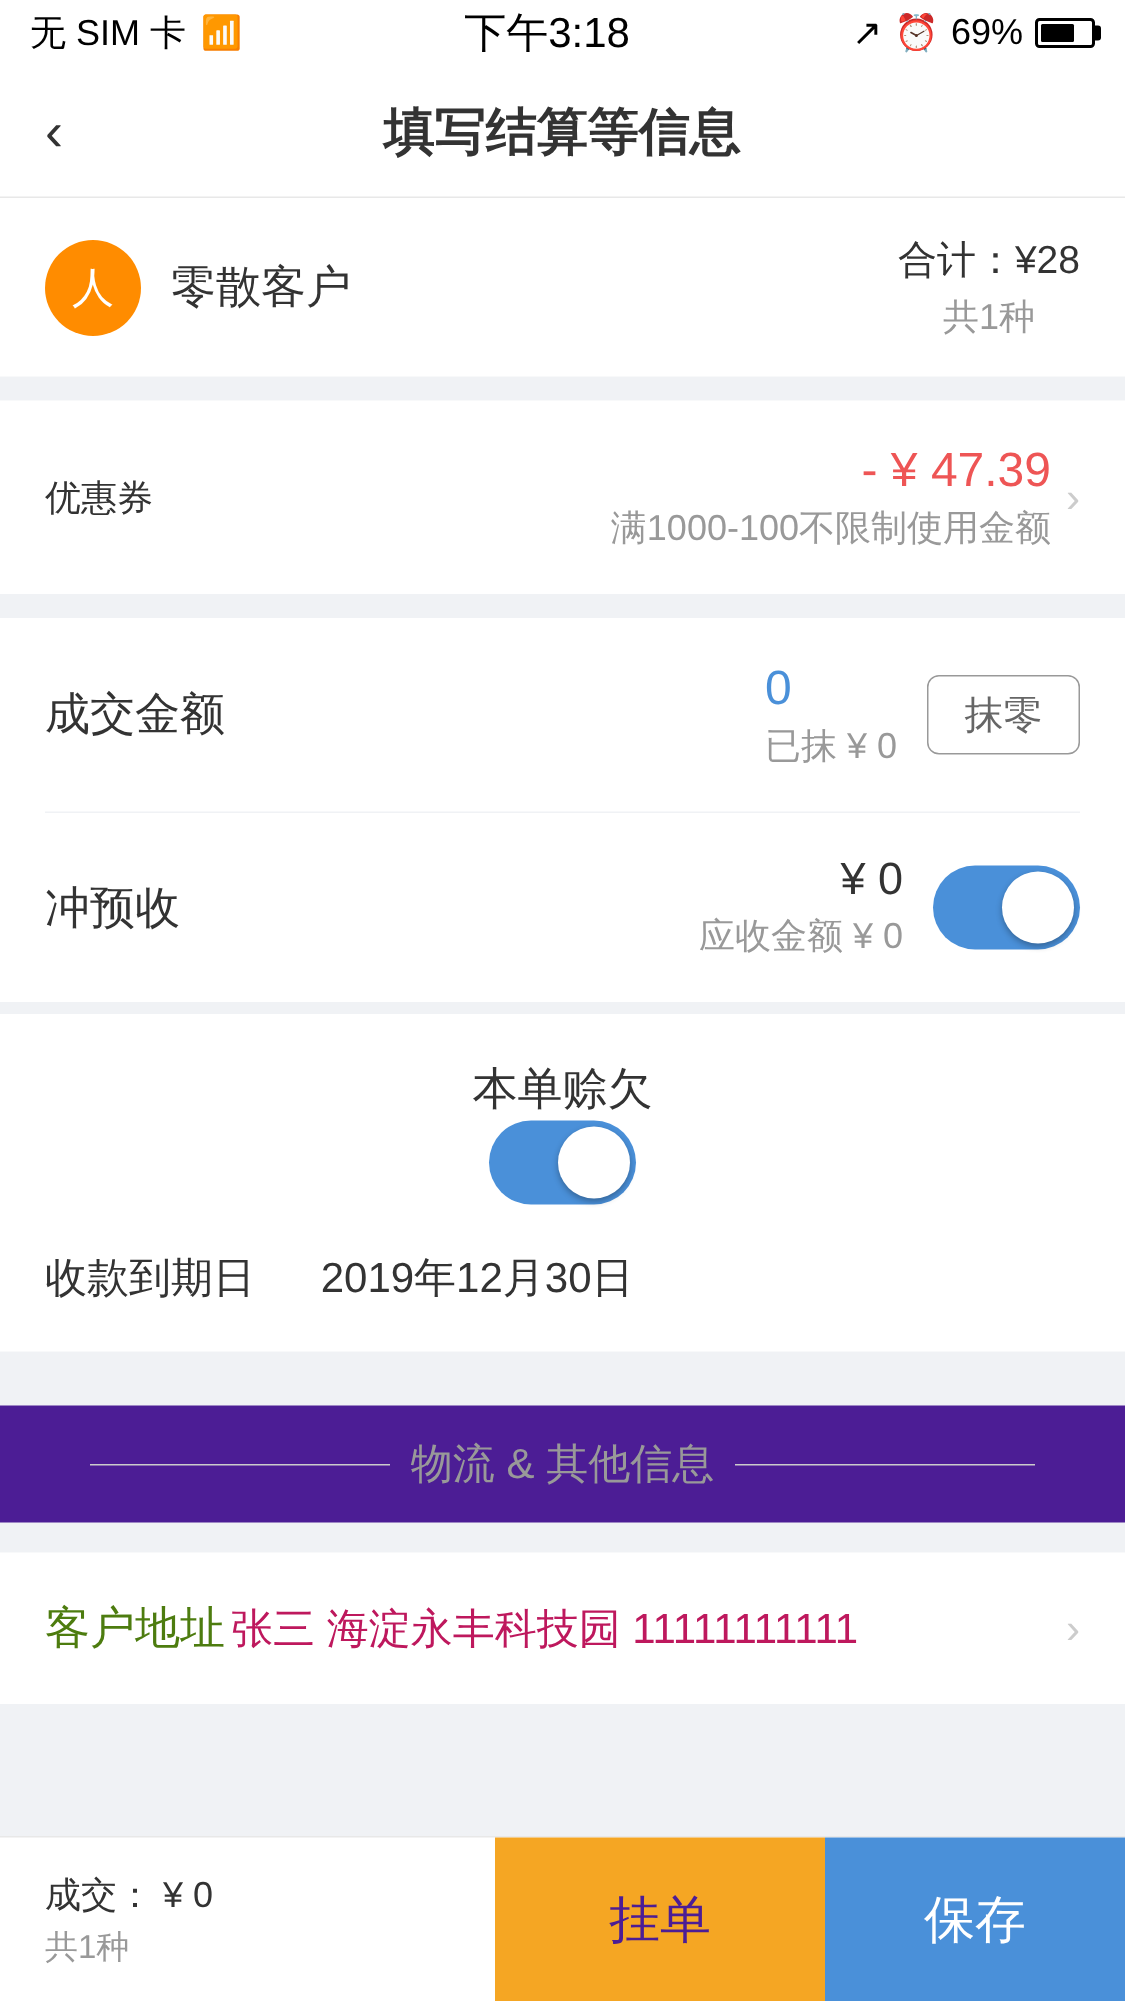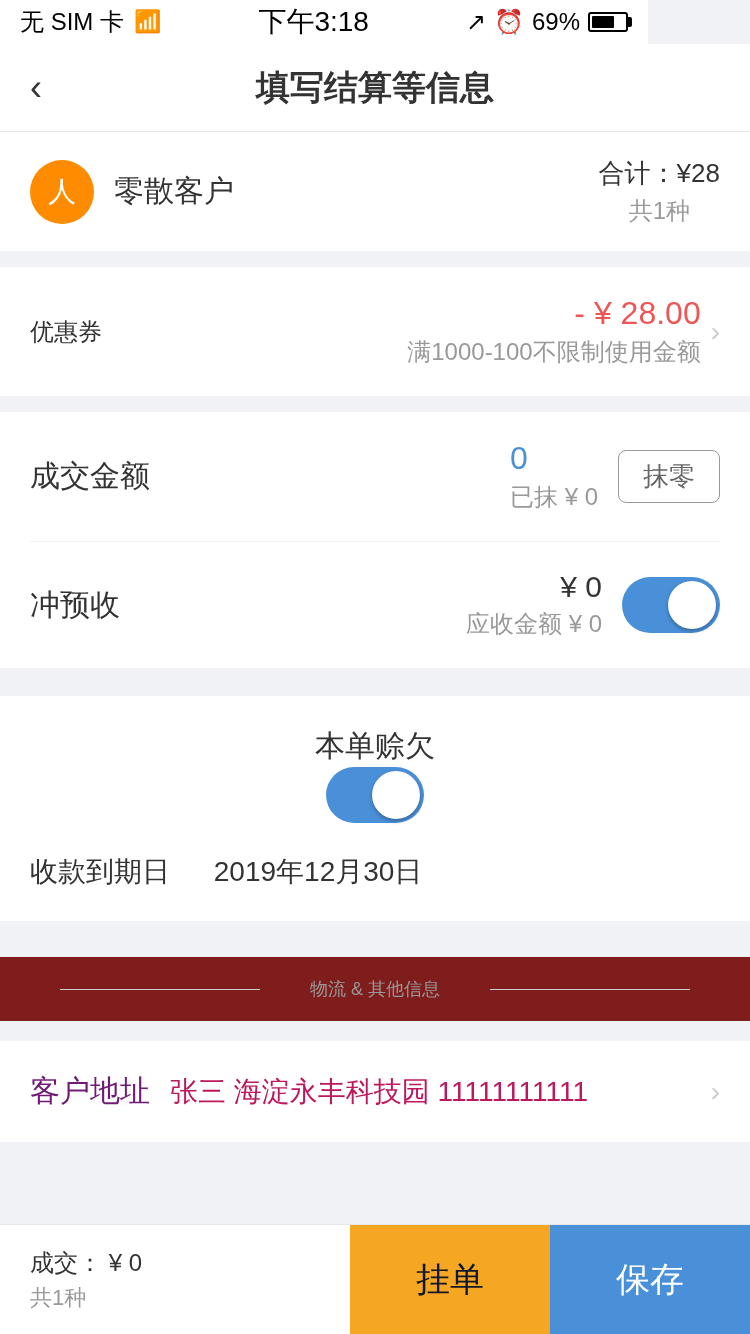--- a/index.html
+++ b/index.html
@@ -9,21 +9,21 @@
       min-height: 1334px;
       font-family: -apple-system, 'PingFang SC', 'Helvetica Neue', sans-serif;
       background: #f0f2f5;
       font-size: 28px;
       color: #333;
       position: relative;
     }
 
     
     .status-bar {
-      width: 648px;
+      width: 750px;
       height: 44px;
       background: #fff;
       display: flex;
       align-items: center;
       justify-content: space-between;
       padding: 0 20px;
       font-size: 24px;
       color: #000;
     }
     .status-left { display: flex; align-items: center; gap: 10px; }
@@ -99,21 +99,21 @@
     }
     .coupon-label { font-size: 24px; color: #333; }
     .coupon-right { text-align: right; }
     .coupon-discount { font-size: 32px; color: #e55; font-weight: 500; }
     .coupon-desc { font-size: 24px; color: #999; margin-top: 4px; }
     .chevron-right { color: #ccc; font-size: 28px; margin-left: 10px; }
 
     
     .amount-section {
       background: #fff;
-      margin-bottom: 28px;
+      margin-bottom: 8px;
     }
     .amount-row {
       padding: 28px 30px;
       display: flex;
       align-items: center;
       justify-content: space-between;
     }
     .amount-label { font-size: 30px; color: #333; }
     .amount-right { display: flex; align-items: center; gap: 20px; }
     .amount-value { font-size: 32px; color: #4a90d9; font-weight: 500; }
@@ -169,24 +169,24 @@
     .debt-label { font-size: 30px; color: #333; }
 
     .due-date-row {
       padding: 0 30px 30px 30px;
       font-size: 28px;
       color: #333;
     }
 
     
     .logistics-divider {
-      background: #7f1d1d;
+      background: #4c1d95;
       padding: 20px 0;
       text-align: center;
-      font-size: 18px;
+      font-size: 28px;
       color: #999;
       position: relative;
       margin-bottom: 0;
     }
     .logistics-divider::before,
     .logistics-divider::after {
       content: '';
       position: absolute;
       top: 50%;
       width: 200px;
@@ -200,46 +200,46 @@
     .address-section {
       background: #fff;
       margin-top: 0;
     }
     .address-row {
       padding: 30px 30px;
       display: flex;
       align-items: center;
       justify-content: space-between;
     }
-    .address-label { font-size: 30px; color: #701a75; flex-shrink: 0; margin-right: 20px; }
+    .address-label { font-size: 30px; color: #4d7c0f; flex-shrink: 0; margin-right: 4px; }
     .address-value { font-size: 28px; color: #be185d; flex: 1; }
 
     
     .bottom-bar {
       position: fixed;
       bottom: 0;
       width: 750px;
       height: 110px;
       background: #fff;
       display: flex;
       align-items: center;
       border-top: 1px solid #e8e8e8;
     }
     .bottom-info {
       flex: 1;
       padding: 0 30px;
     }
     .bottom-deal { font-size: 24px; color: #333; }
     .bottom-count { font-size: 22px; color: #999; margin-top: 4px; }
     .btn-pending {
-      width: 200px; height: 110px;
+      width: 220px; height: 110px;
       background: #f5a623;
       border: none;
       font-size: 34px;
-      color: #0f172a;
+      color: #4c1d95;
       cursor: pointer;
       display: flex; align-items: center; justify-content: center;
     }
     .btn-save {
       width: 200px; height: 110px;
       background: #4a90d9;
       border: none;
       font-size: 34px;
       color: #fff;
       cursor: pointer;
@@ -284,21 +284,21 @@
     <div class="customer-right">
       <div class="total-label">合计：¥28</div>
       <div class="total-count">共1种</div>
     </div>
   </div>
 
   <div class="coupon-row card">
     <span class="coupon-label">优惠券</span>
     <div style="display:flex; align-items:center;">
       <div class="coupon-right">
-        <div class="coupon-discount">- ¥ 28.00</div>
+        <div class="coupon-discount">- ¥ 47.39</div>
         <div class="coupon-desc">满1000-100不限制使用金额</div>
       </div>
       <span class="chevron-right">›</span>
     </div>
   </div>
 
   <div class="amount-section card">
 
     <div class="amount-row">
       <span class="amount-label">成交金额</span>

